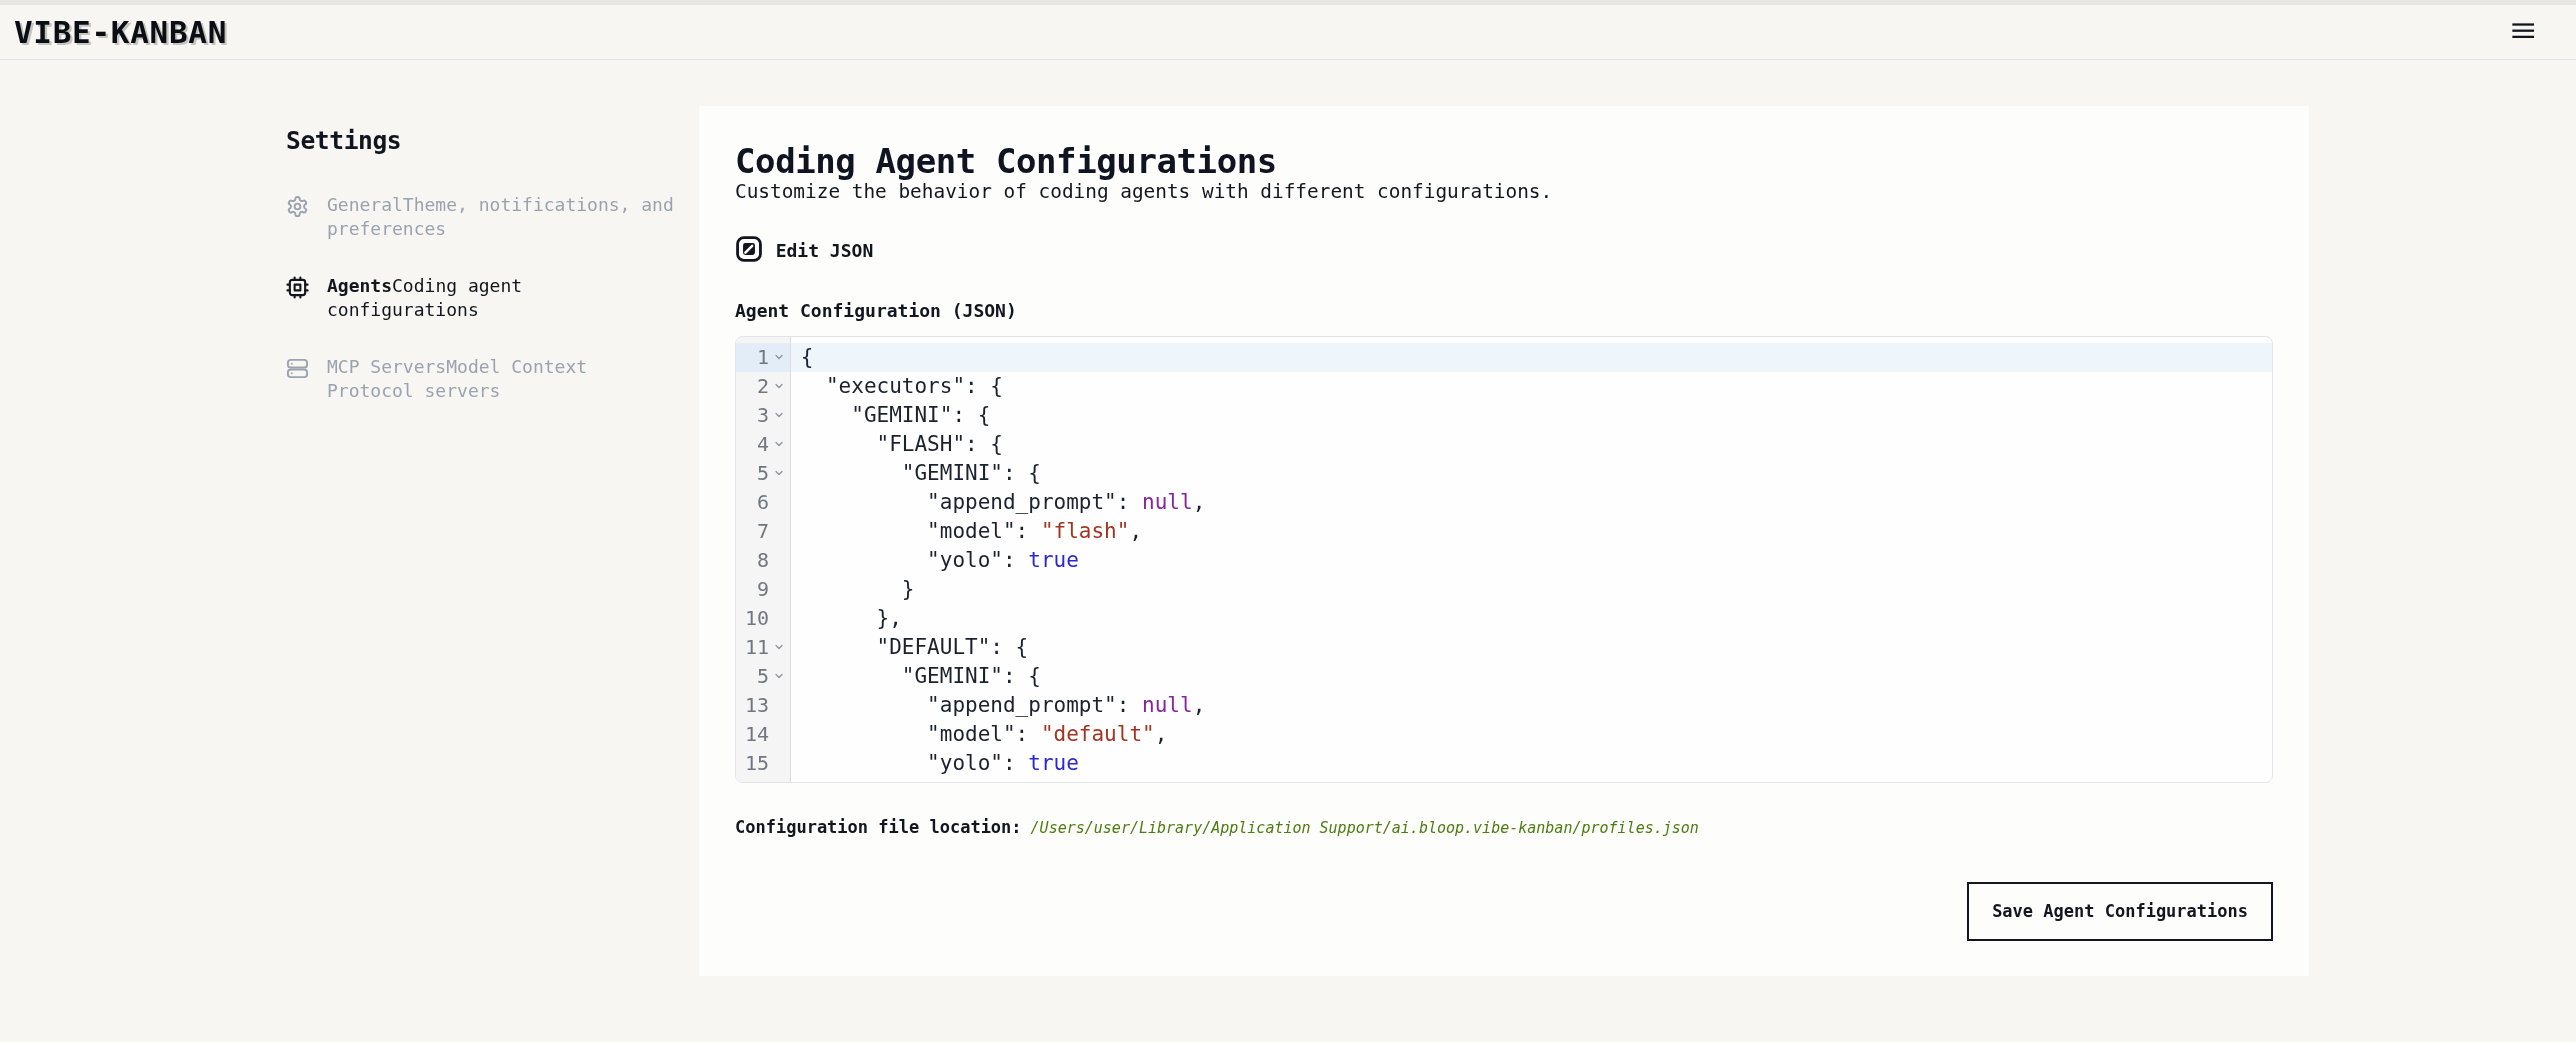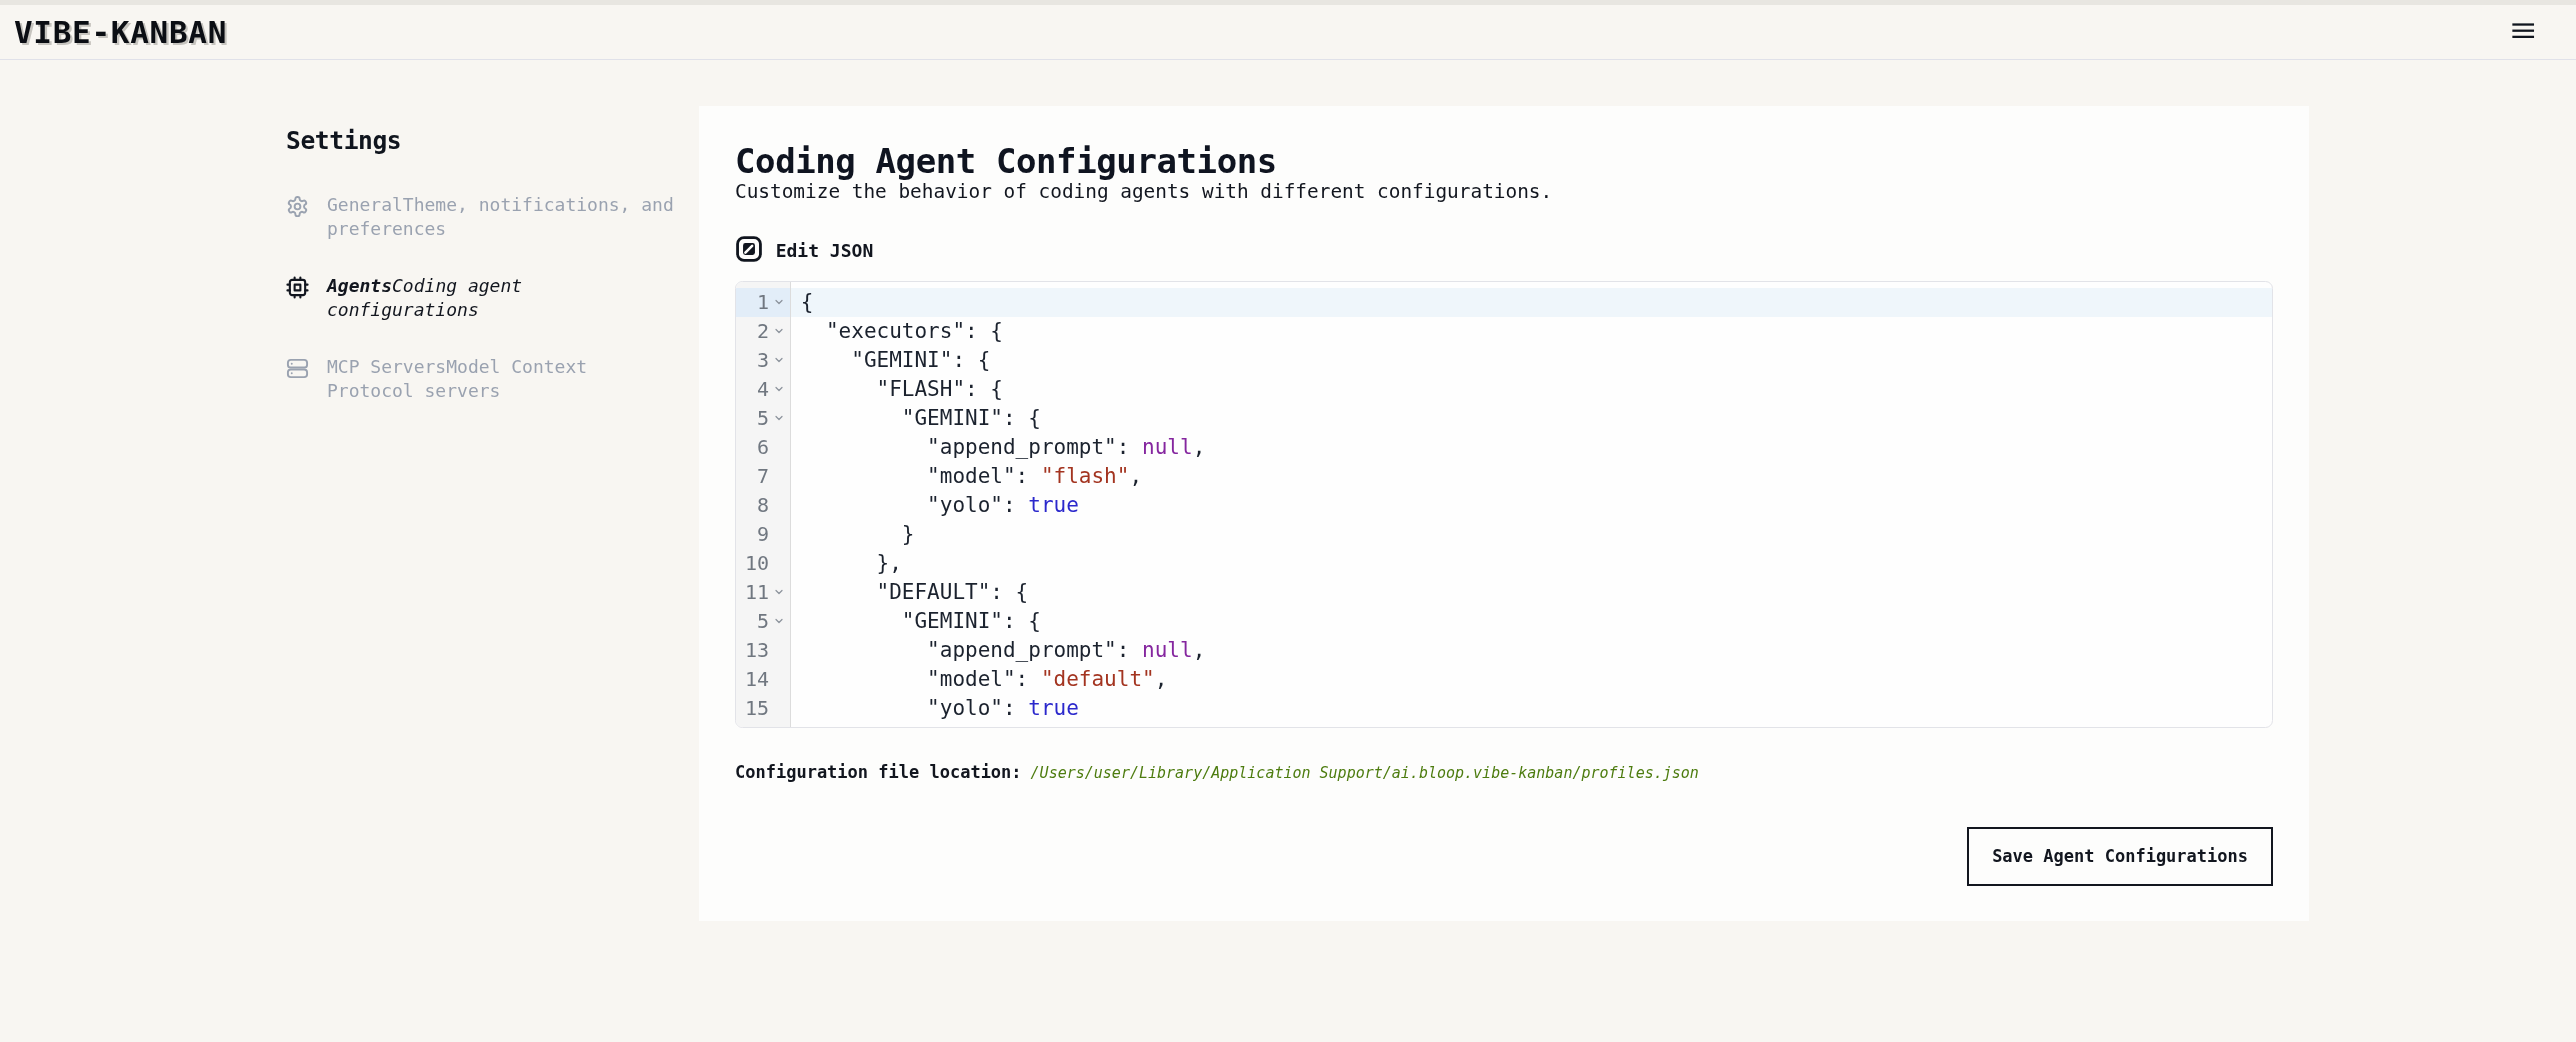--- a/index.html
+++ b/index.html
@@ -23,21 +23,21 @@
   .content { display: flex; align-items: flex-start; padding: 0 267px 0 286px; }
   
   .sidebar { width: 413px; flex: none; padding-top: 66px; }
   .sidebar-title { font-size: 24.6px; font-weight: 700; color: #10151e; margin-bottom: 38px; letter-spacing: -0.4px; }
   .side-item { display: flex; gap: 18px; margin-bottom: 33px; cursor: pointer; }
   .side-item .s-icon { width: 23px; height: 23px; flex: none; margin-top: 1.5px; }
   .side-item .s-text { max-width: 347px; }
   .s-label { font-size: 18px; line-height: 24px; font-weight: 500; }
   .s-desc  { font-size: 18px; line-height: 24px; font-weight: 400; }
   .side-item.inactive { color: #9aa2b0; }
-  .side-item.active   { color: #12161f; font-style: italic; }
+  .side-item.active   { color: #12161f; }
   .side-item.active .s-label { font-weight: 700; }
   
   .card { flex: 1; background: #fdfdfc; margin-top: 46px; padding: 35px 36px; }
   .page-title { font-size: 34px; line-height: 40px; font-weight: 700; letter-spacing: -0.4px; color: #0f1420; }
   .page-subtitle { font-size: 19.4px; line-height: 22.4px; color: #12161f; }
   .edit-row { margin-top: 31px; display: flex; align-items: center; gap: 12.7px;
               background: none; border: none; cursor: pointer; font-family: inherit; }
   .edit-row .e-label { font-size: 18px; font-weight: 600; color: #12161f; }
   .editor-label { margin-top: 34px; font-size: 18px; font-weight: 700; color: #12161f; }
   
@@ -129,20 +129,21 @@
       <span>
         <svg width="28" height="28" viewBox="0 0 24 24">
           <rect x="2.2" y="2.2" width="19.6" height="19.6" rx="5.5" fill="none" stroke="#10151e" stroke-width="2.4"></rect>
           <rect x="6.9" y="6.9" width="10.2" height="10.2" rx="2" fill="#10151e"></rect>
           <line x1="8.9" y1="15.1" x2="14.7" y2="9.3" stroke="#fdfdfc" stroke-width="2.2" stroke-linecap="round"></line>
         </svg>
       </span>
       <span class="e-label">Edit JSON</span>
     </button>
 
+    <div class="editor-label">Agent Configuration (JSON)</div>
 
     <div class="editor">
       <div class="gutter" id="editor-gutter">
           <div class="g-row active">
             <span class="g-num">1</span>
             <span class="g-fold">
               <svg width="12" height="12" viewBox="0 0 24 24" fill="none" stroke="#8b929b" stroke-width="2.4" stroke-linecap="round" stroke-linejoin="round">
                 <polyline points="6 9 12 15 18 9"></polyline>
               </svg>
             </span>

